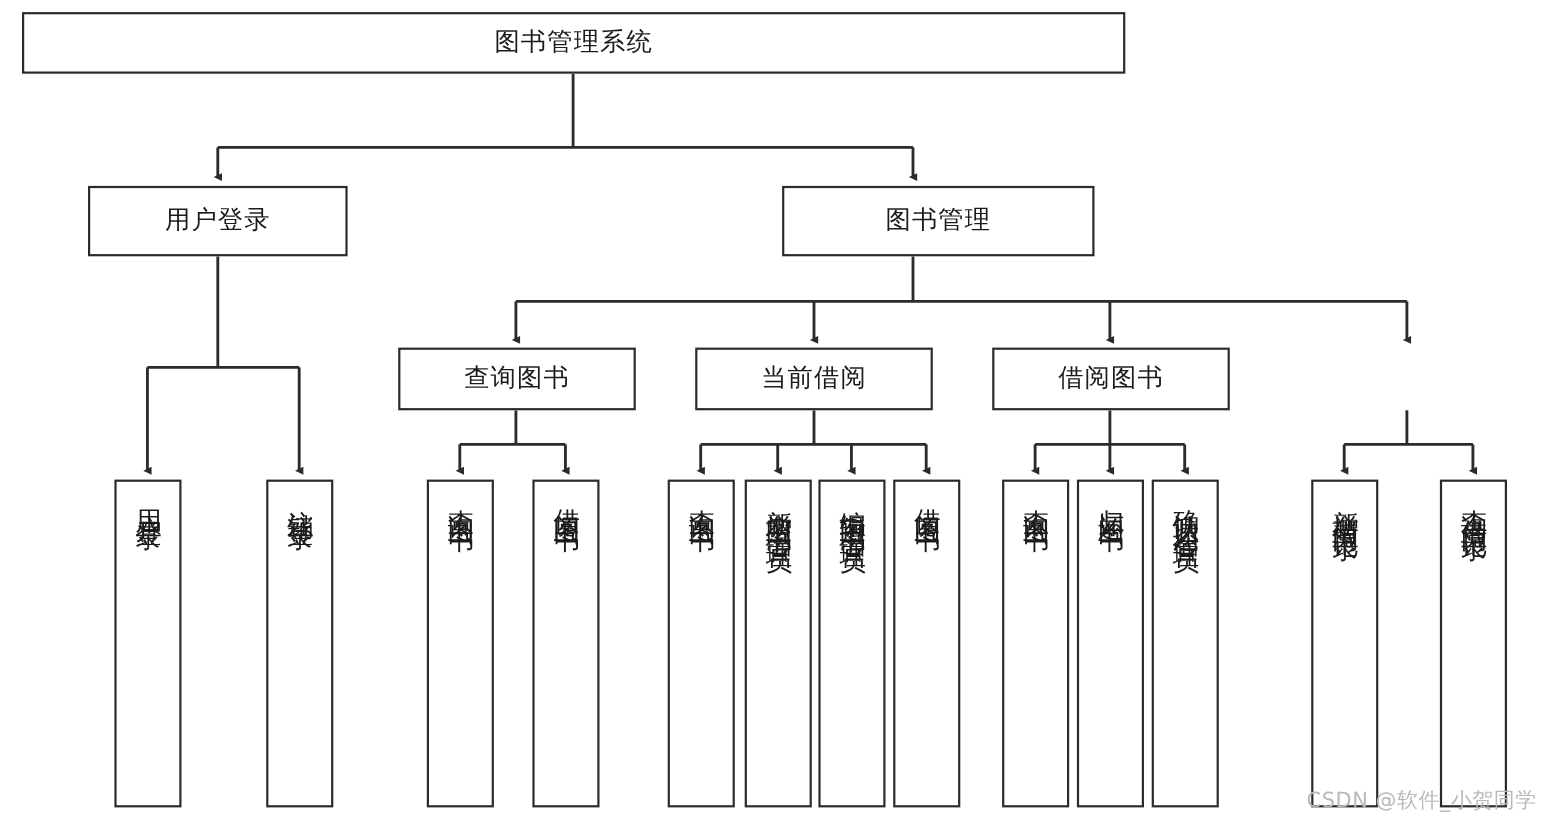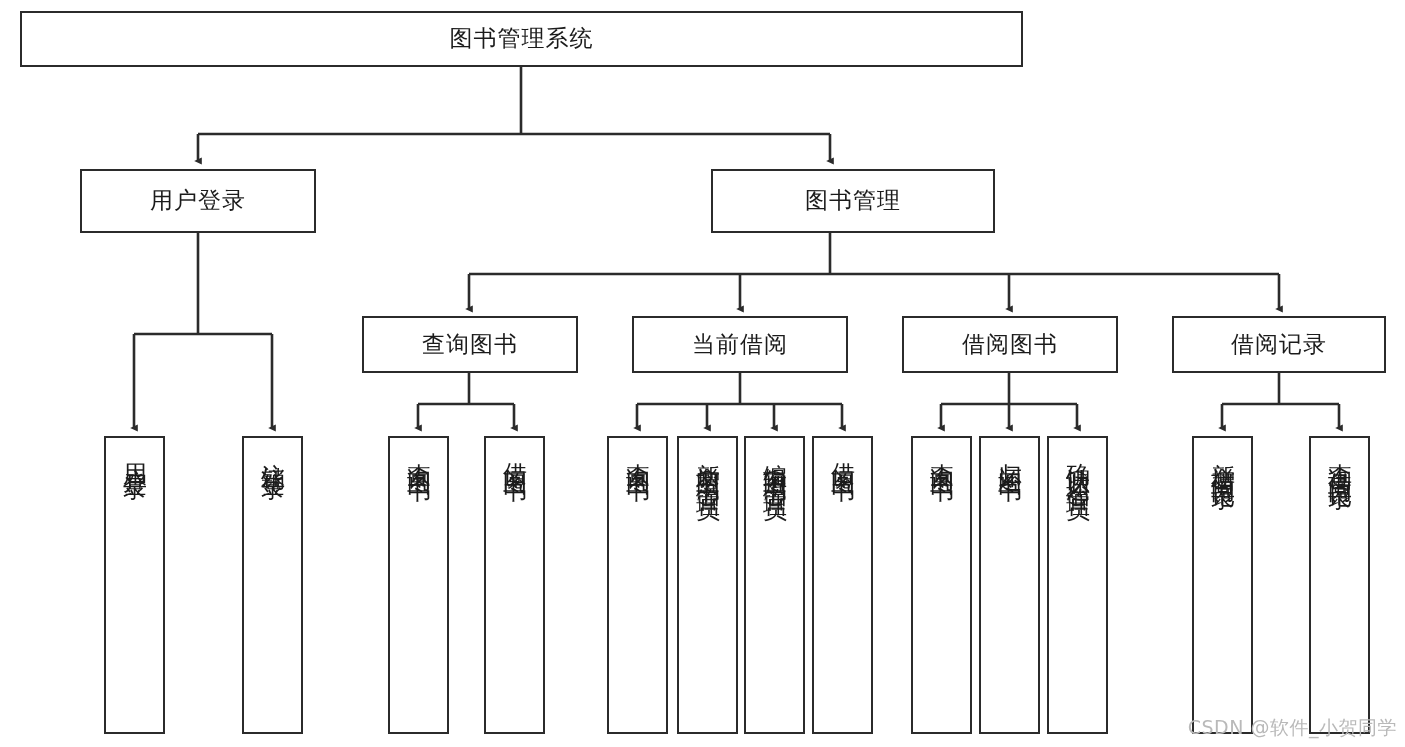--- a/index.html
+++ b/index.html
@@ -148,23 +148,20 @@
   </div>
 
   <div class="node horiz" style="left:632px; top:316px; width:216px; height:57px;">
     <span class="label">当前借阅</span>
   </div>
 
   <div class="node horiz" style="left:902px; top:316px; width:216px; height:57px;">
     <span class="label">借阅图书</span>
   </div>
 
-  <div class="node horiz" style="left:1172px; top:316px; width:214px; height:57px;">
-    <span class="label">借阅记录</span>
-  </div>
 
   <div class="node vert" style="left:104px; top:436px; width:61px; height:298px;">
     <span class="label">用户登录</span>
   </div>
   <div class="node vert" style="left:242px; top:436px; width:61px; height:298px;">
     <span class="label">注销登录</span>
   </div>
 
   <div class="node vert" style="left:388px; top:436px; width:61px; height:298px;">
     <span class="label">查询图书</span>

